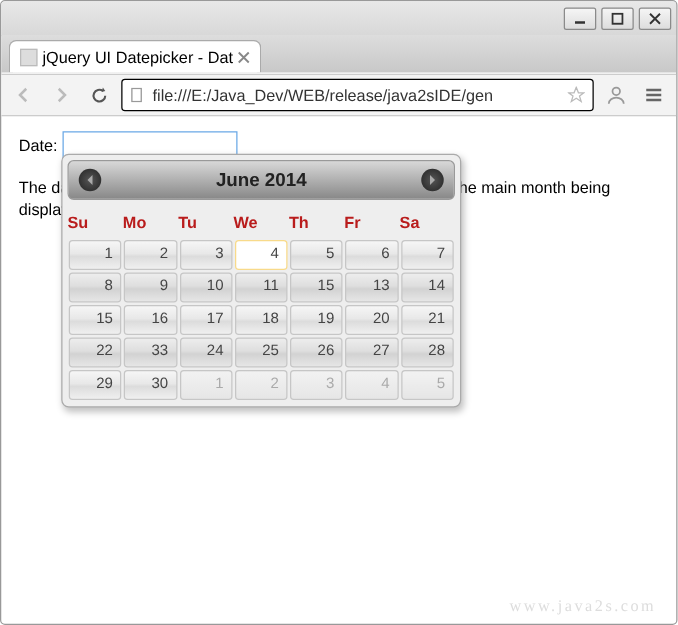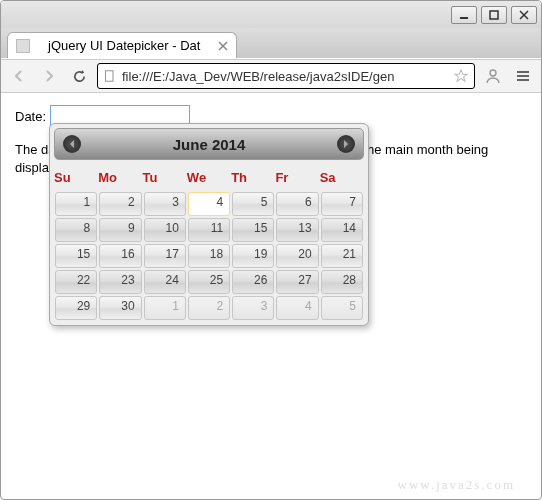--- a/index.html
+++ b/index.html
@@ -4,21 +4,21 @@
 <style>
 * { margin: 0; padding: 0; box-sizing: border-box; }
 body { font-family: Arial, sans-serif; font-size: 13px; background: #fff; width: 542px; height: 500px; overflow: hidden; position: relative; border: 1px solid #999; border-radius: 4px; }
 
 
 .titlebar { height: 28px; background: linear-gradient(#e8e8e8, #d8d8d8); border-bottom: 1px solid #bbb; display: flex; justify-content: flex-end; align-items: center; padding: 0 4px; }
 .win-btn { width: 26px; height: 18px; border: 1px solid #8a8a8a; background: linear-gradient(#f5f5f5,#ddd); border-radius: 2px; margin-left: 4px; display: flex; align-items: center; justify-content: center; }
 .win-btn svg { width: 10px; height: 10px; }
 
 .tabstrip { height: 30px; background: linear-gradient(#ddd,#c8c8c8); display: flex; align-items: flex-end; padding-left: 6px; position: relative; top: -1px; }
-.tab { height: 26px; background: #fff; border: 1px solid #aaa; border-bottom: none; border-radius: 6px 6px 0 0; padding: 4px 8px; display: flex; align-items: center; gap: 18px; }
+.tab { height: 26px; background: #fff; border: 1px solid #aaa; border-bottom: none; border-radius: 6px 6px 0 0; padding: 4px 8px; display: flex; align-items: center; gap: 4px; }
 .tab .favicon { width: 14px; height: 14px; background: #ddd; border: 1px solid #bbb; }
 .tab .tab-close { width: 10px; height: 10px; }
 
 .navbar { height: 34px; background: #f3f3f3; border-top: 1px solid #ccc; border-bottom: 1px solid #ccc; display: flex; align-items: center; padding: 0 6px; gap: 6px; }
 .nav-btn { width: 24px; height: 24px; display: flex; align-items: center; justify-content: center; color: #555; border-radius: 3px; }
 .nav-btn.disabled { color: #bbb; }
 .urlbar { flex: 1; height: 26px; background: #fff; border: 1px solid #000000; border-radius: 3px; display: flex; align-items: center; padding: 0 6px; gap: 6px; color: #555; }
 .urlbar .url-text { flex: 1; color: #333; white-space: nowrap; overflow: hidden; }
 .star-icon { color: #bbb; }
 .menu-icon { width: 16px; }
@@ -39,21 +39,21 @@
 .dp-nav svg { width: 8px; height: 8px; fill: #aaa; }
 
 .dp-table { width: 100%; border-collapse: collapse; margin-top: 4px; }
 .dp-table th { font-weight: bold; font-size: 13px; color: #b91c1c; padding: 6px 0; text-align: left; width: 14.28%; }
 .dp-table td { padding: 1px; }
 .dp-cell { height: 24px; background: linear-gradient(#f6f6f6 0%, #e8e8e8 45%, #dcdcdc 55%, #f0f0f0 100%); border: 1px solid #c6c6c6; text-align: right; padding: 2px 6px 0 0; font-size: 12px; color: #444; border-radius: 3px; }
 .dp-cell.other { color: #aaa; background: linear-gradient(#f2f2f2,#e6e6e6); }
 .dp-cell.today { border: 1px solid #f8da8a; background: #fff; }
 .dp-row-alt .dp-cell { background: linear-gradient(#ededed 0%, #dedede 45%, #d2d2d2 55%, #e6e6e6 100%); }
 
-.watermark { position: absolute; right: 26px; bottom: 6px; color: #ddd; font-size: 13px; font-family: Georgia, serif; letter-spacing: 2px; }
+.watermark { position: absolute; right: 16px; bottom: 6px; color: #ddd; font-size: 13px; font-family: Georgia, serif; letter-spacing: 2px; }
 </style>
 </head>
 <body>
 
 <div class="titlebar">
   <div class="win-btn">
       <svg viewBox="0 0 10 10">
         <rect x="1" y="7" width="8" height="2" fill="#333"></rect>
       </svg>
     </div>
@@ -221,21 +221,21 @@
             </td>
             <td>
               <div class="dp-cell">21</div>
             </td>
           </tr>
           <tr class="dp-row-alt">
             <td>
               <div class="dp-cell">22</div>
             </td>
             <td>
-              <div class="dp-cell">23</div>
+              <div class="dp-cell">33</div>
             </td>
             <td>
               <div class="dp-cell">24</div>
             </td>
             <td>
               <div class="dp-cell">25</div>
             </td>
             <td>
               <div class="dp-cell">26</div>
             </td>

